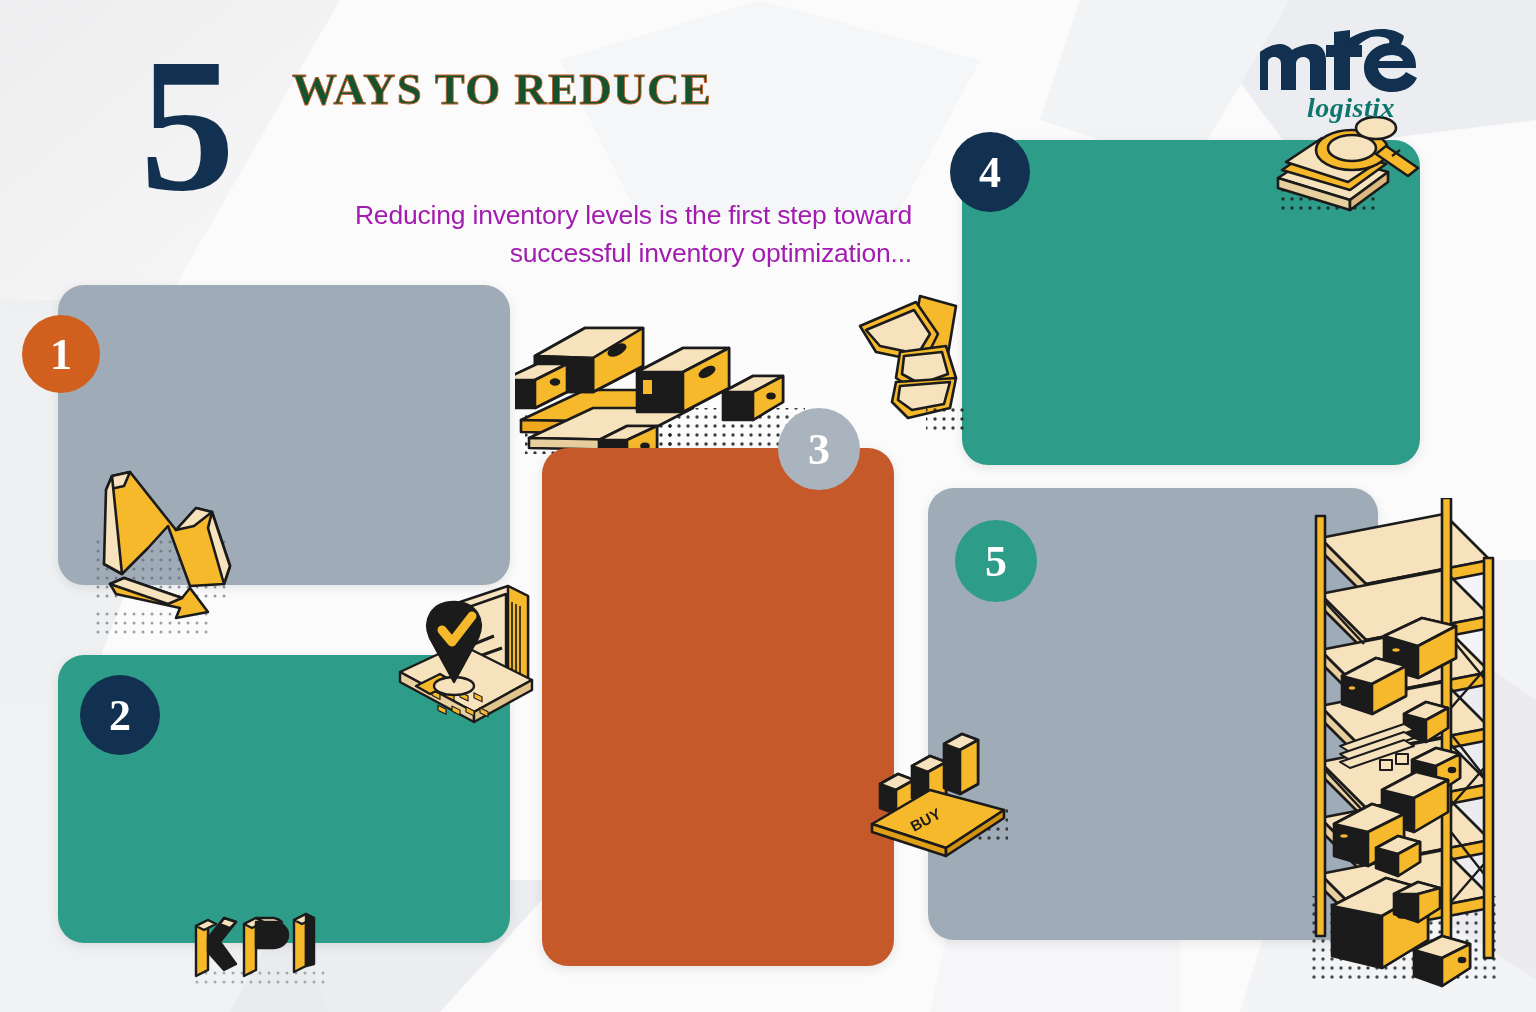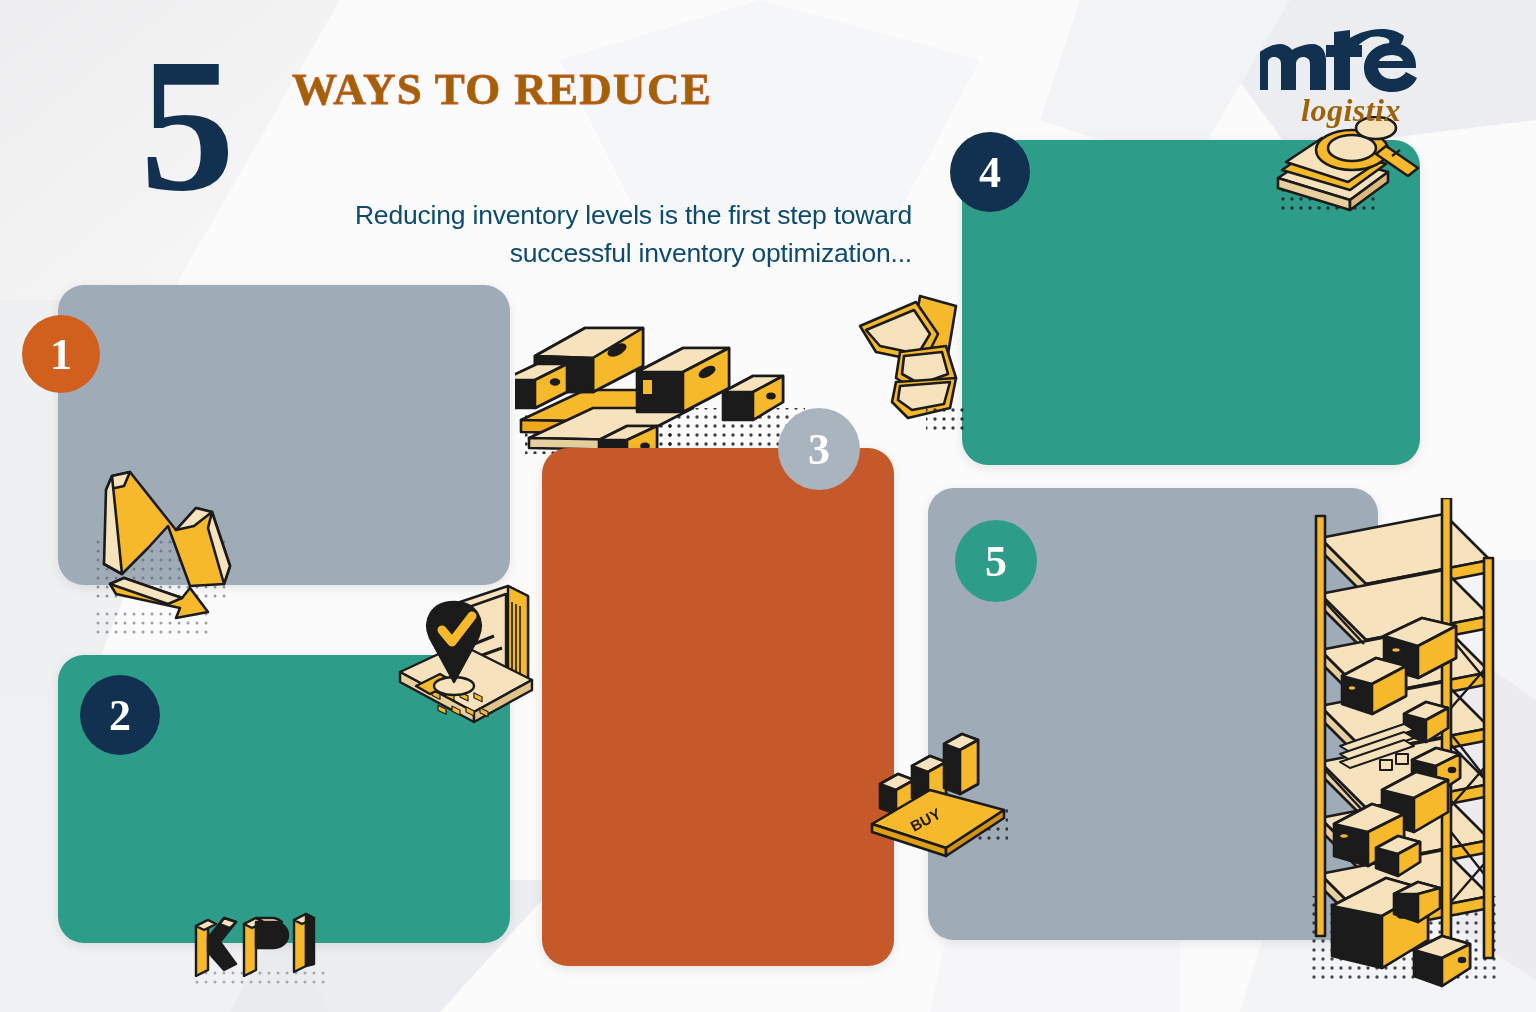--- a/index.html
+++ b/index.html
@@ -26,44 +26,44 @@
     color: #12304f;
     letter-spacing: -4px;
   }
 
   .title-block { position: absolute; left: 292px; top: 62px; }
   .title-line {
     font-family: "Liberation Serif", serif;
     font-weight: 700;
     font-size: 45px;
     letter-spacing: 1.3px;
-    color: #a16207;
+    color: #14532d;
     line-height: 1.22;
     text-transform: uppercase;
     -webkit-text-stroke: 0.8px #c75c28;
   }
 
   .subtitle {
     position: absolute;
     left: 300px; top: 197px;
     width: 612px;
     text-align: right;
     font-size: 26.5px;
     line-height: 1.42;
-    color: #0c4a6e;
+    color: #a21caf;
     letter-spacing: -0.2px;
   }
 
   
   .logo { position: absolute; right: 90px; top: 28px; z-index: 25; text-align: center; }
   .logo-mte { position: relative; width: 190px; height: 68px; }
   .logo-sub {
     font-family: "Liberation Serif", serif;
     font-style: italic; font-weight: 700;
-    font-size: 32px; color: #a16207;
+    font-size: 28px; color: #0f766e;
     letter-spacing: 0.5px;
     margin-top: -4px;
   }
 
   
   .card {
     position: absolute;
     border-radius: 26px;
     z-index: 10;
     box-shadow: 0 3px 12px rgba(0,0,0,0.09);

